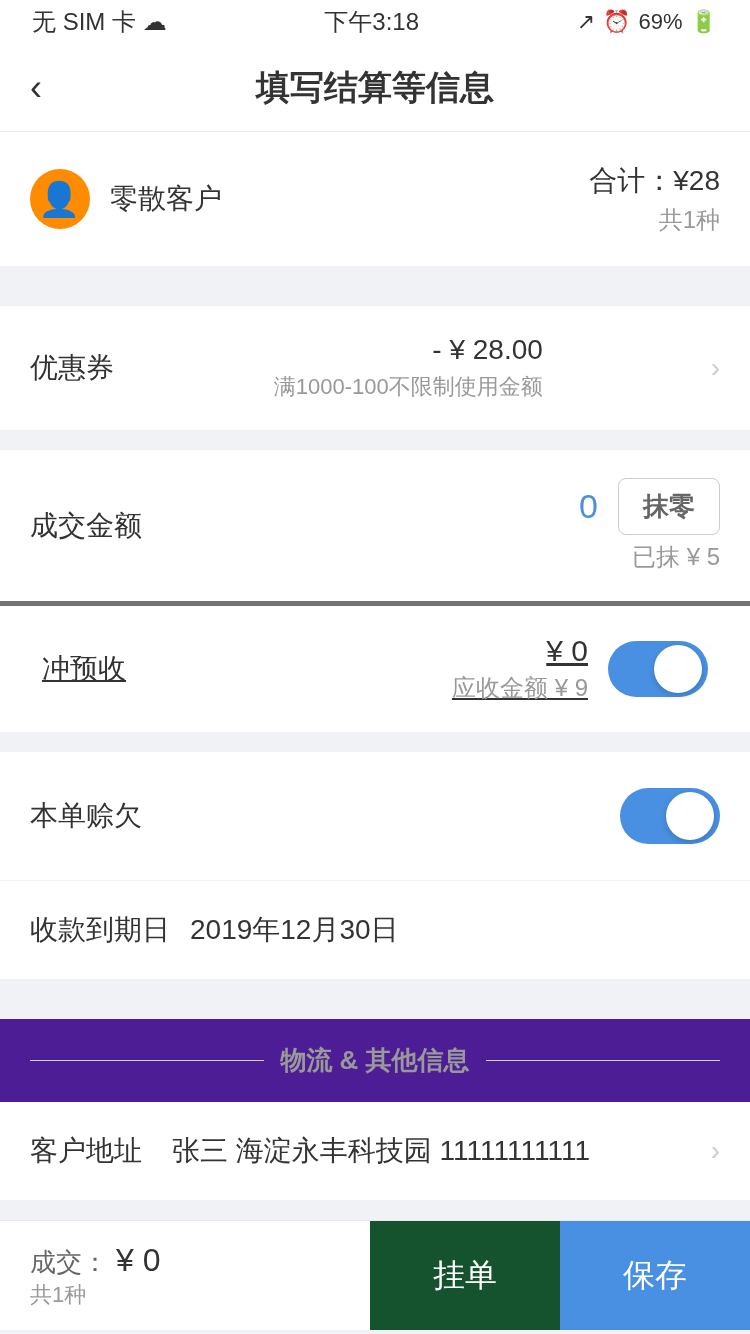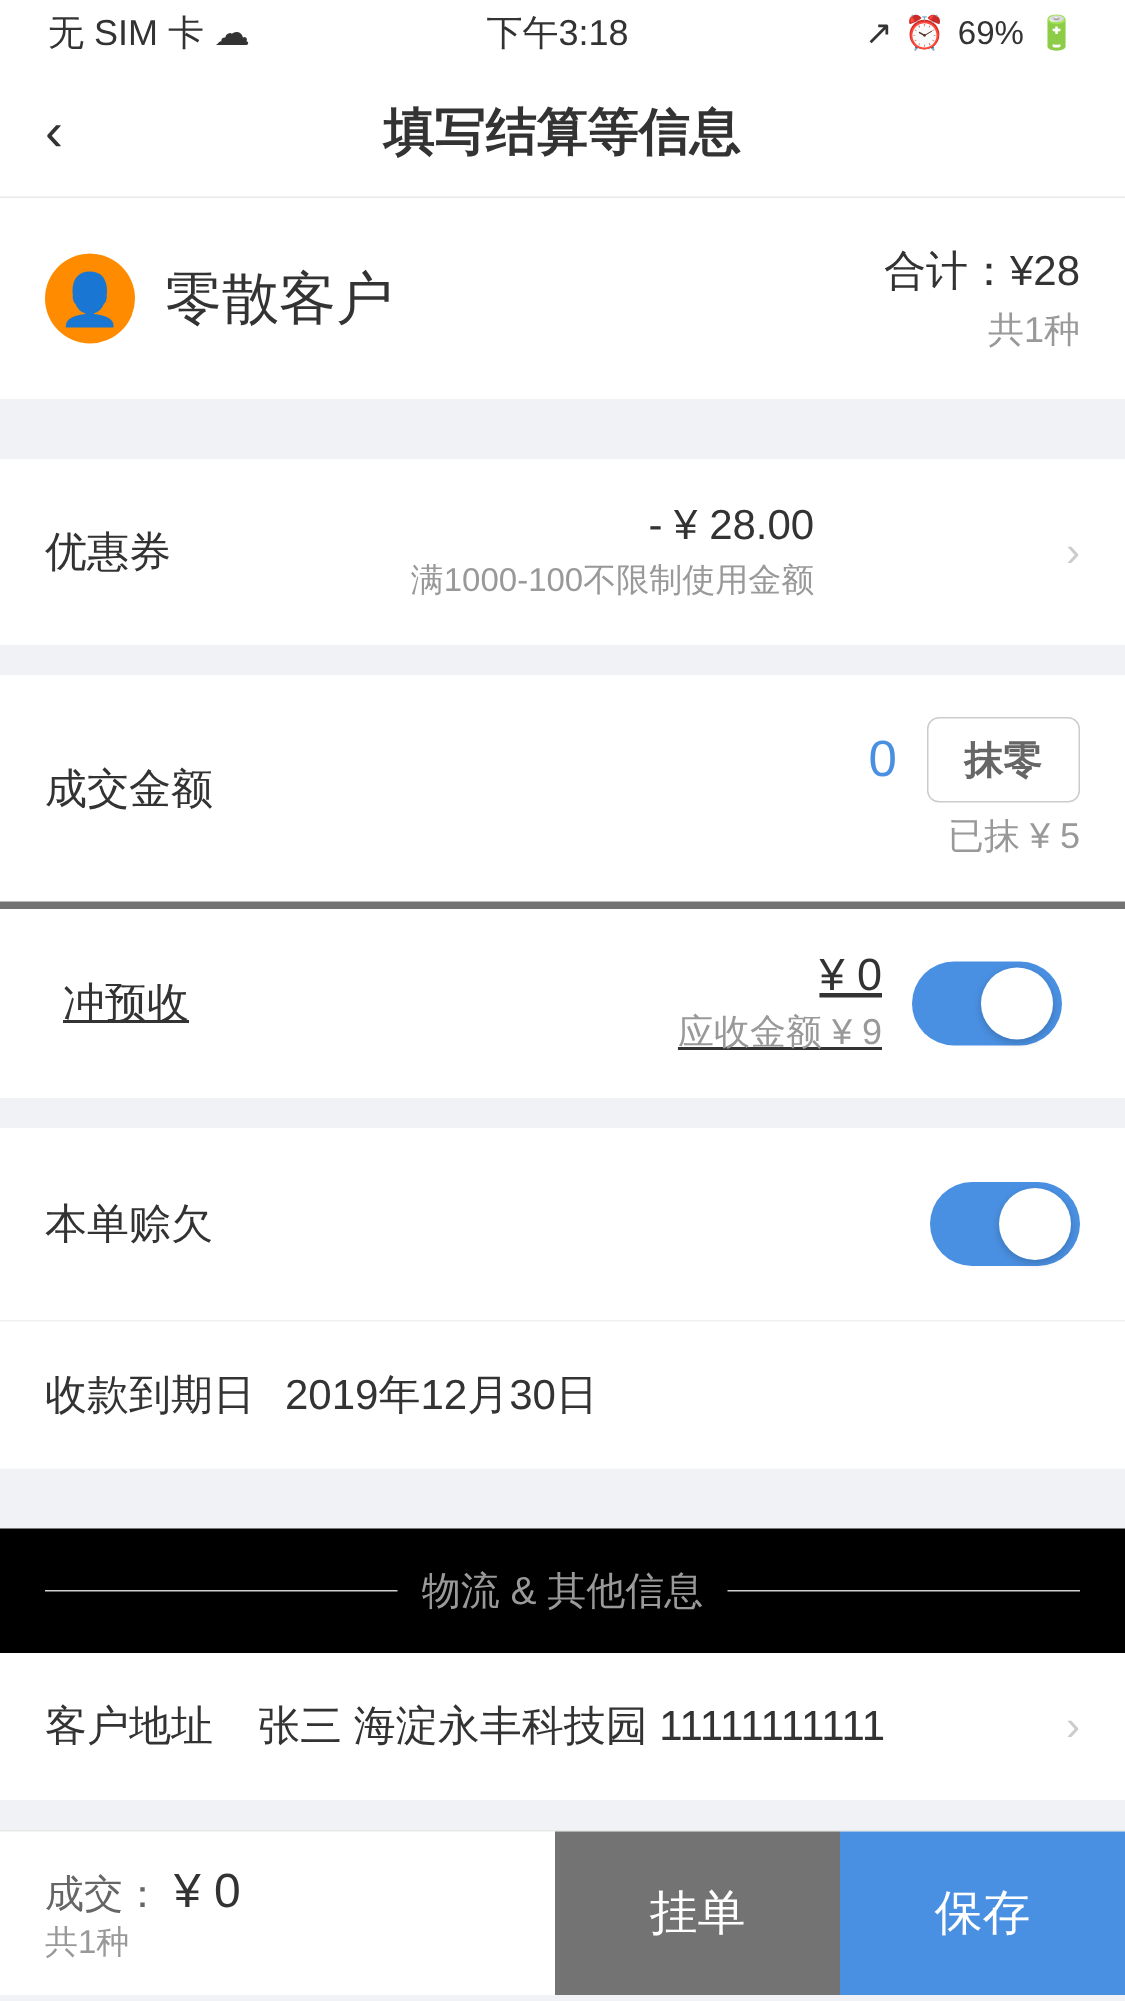--- a/index.html
+++ b/index.html
@@ -73,21 +73,21 @@
     .customer-avatar {
       width: 60px;
       height: 60px;
       border-radius: 50%;
       background: #ff8c00;
       display: flex;
       align-items: center;
       justify-content: center;
     }
     .avatar-icon { font-size: 34px; color: #fff; }
-    .customer-name { font-size: 38px; font-weight: 500; color: #333; }
+    .customer-name { font-size: 28px; font-weight: 500; color: #333; }
     .customer-right { text-align: right; }
     .total-amount { font-size: 28px; color: #333; }
     .total-count { font-size: 24px; color: #999; margin-top: 4px; }
     .row-label {
       font-size: 28px;
       color: #333;
       font-weight: 400;
     }
     .row-chevron { color: #ccc; font-size: 28px; margin-left: 8px; }
 
@@ -192,24 +192,25 @@
       background: #fff;
       border-top: 1px solid #f0f0f0;
       min-height: 90px;
       gap: 20px;
     }
     .due-date-label { font-size: 28px; color: #333; }
     .due-date-value { font-size: 28px; color: #333; text-align: center; }
 
     
     .logistics-section {
-      background: #000000;
+      background: #4c1d95;
       text-align: center;
       padding: 24px 30px;
       margin-bottom: 0;
+      font-weight: bold;
     }
     .logistics-title { font-size: 26px; color: #999; }
     .logistics-lines { display: flex; align-items: center; gap: 16px; }
     .divider-line { flex: 1; height: 1px; background: #d0d0d0; }
 
     
     .address-section { background: #fff; margin-bottom: 20px; }
     .address-row {
       display: flex;
       align-items: center;
@@ -247,21 +248,21 @@
     .bottom-btn {
       width: 190px;
       display: flex;
       align-items: center;
       justify-content: center;
       font-size: 32px;
       font-weight: 500;
       color: #fff;
       cursor: pointer;
     }
-    .btn-hold { background: #737373; }
+    .btn-hold { background: #14532d; }
     .btn-save { background: #4a90e2; }
   </style>
 </head>
 <body>
 
 <div class="status-bar">
   <div class="status-left">
     <span>无 SIM 卡  ☁</span>
   </div>
   <div>下午3:18</div>

